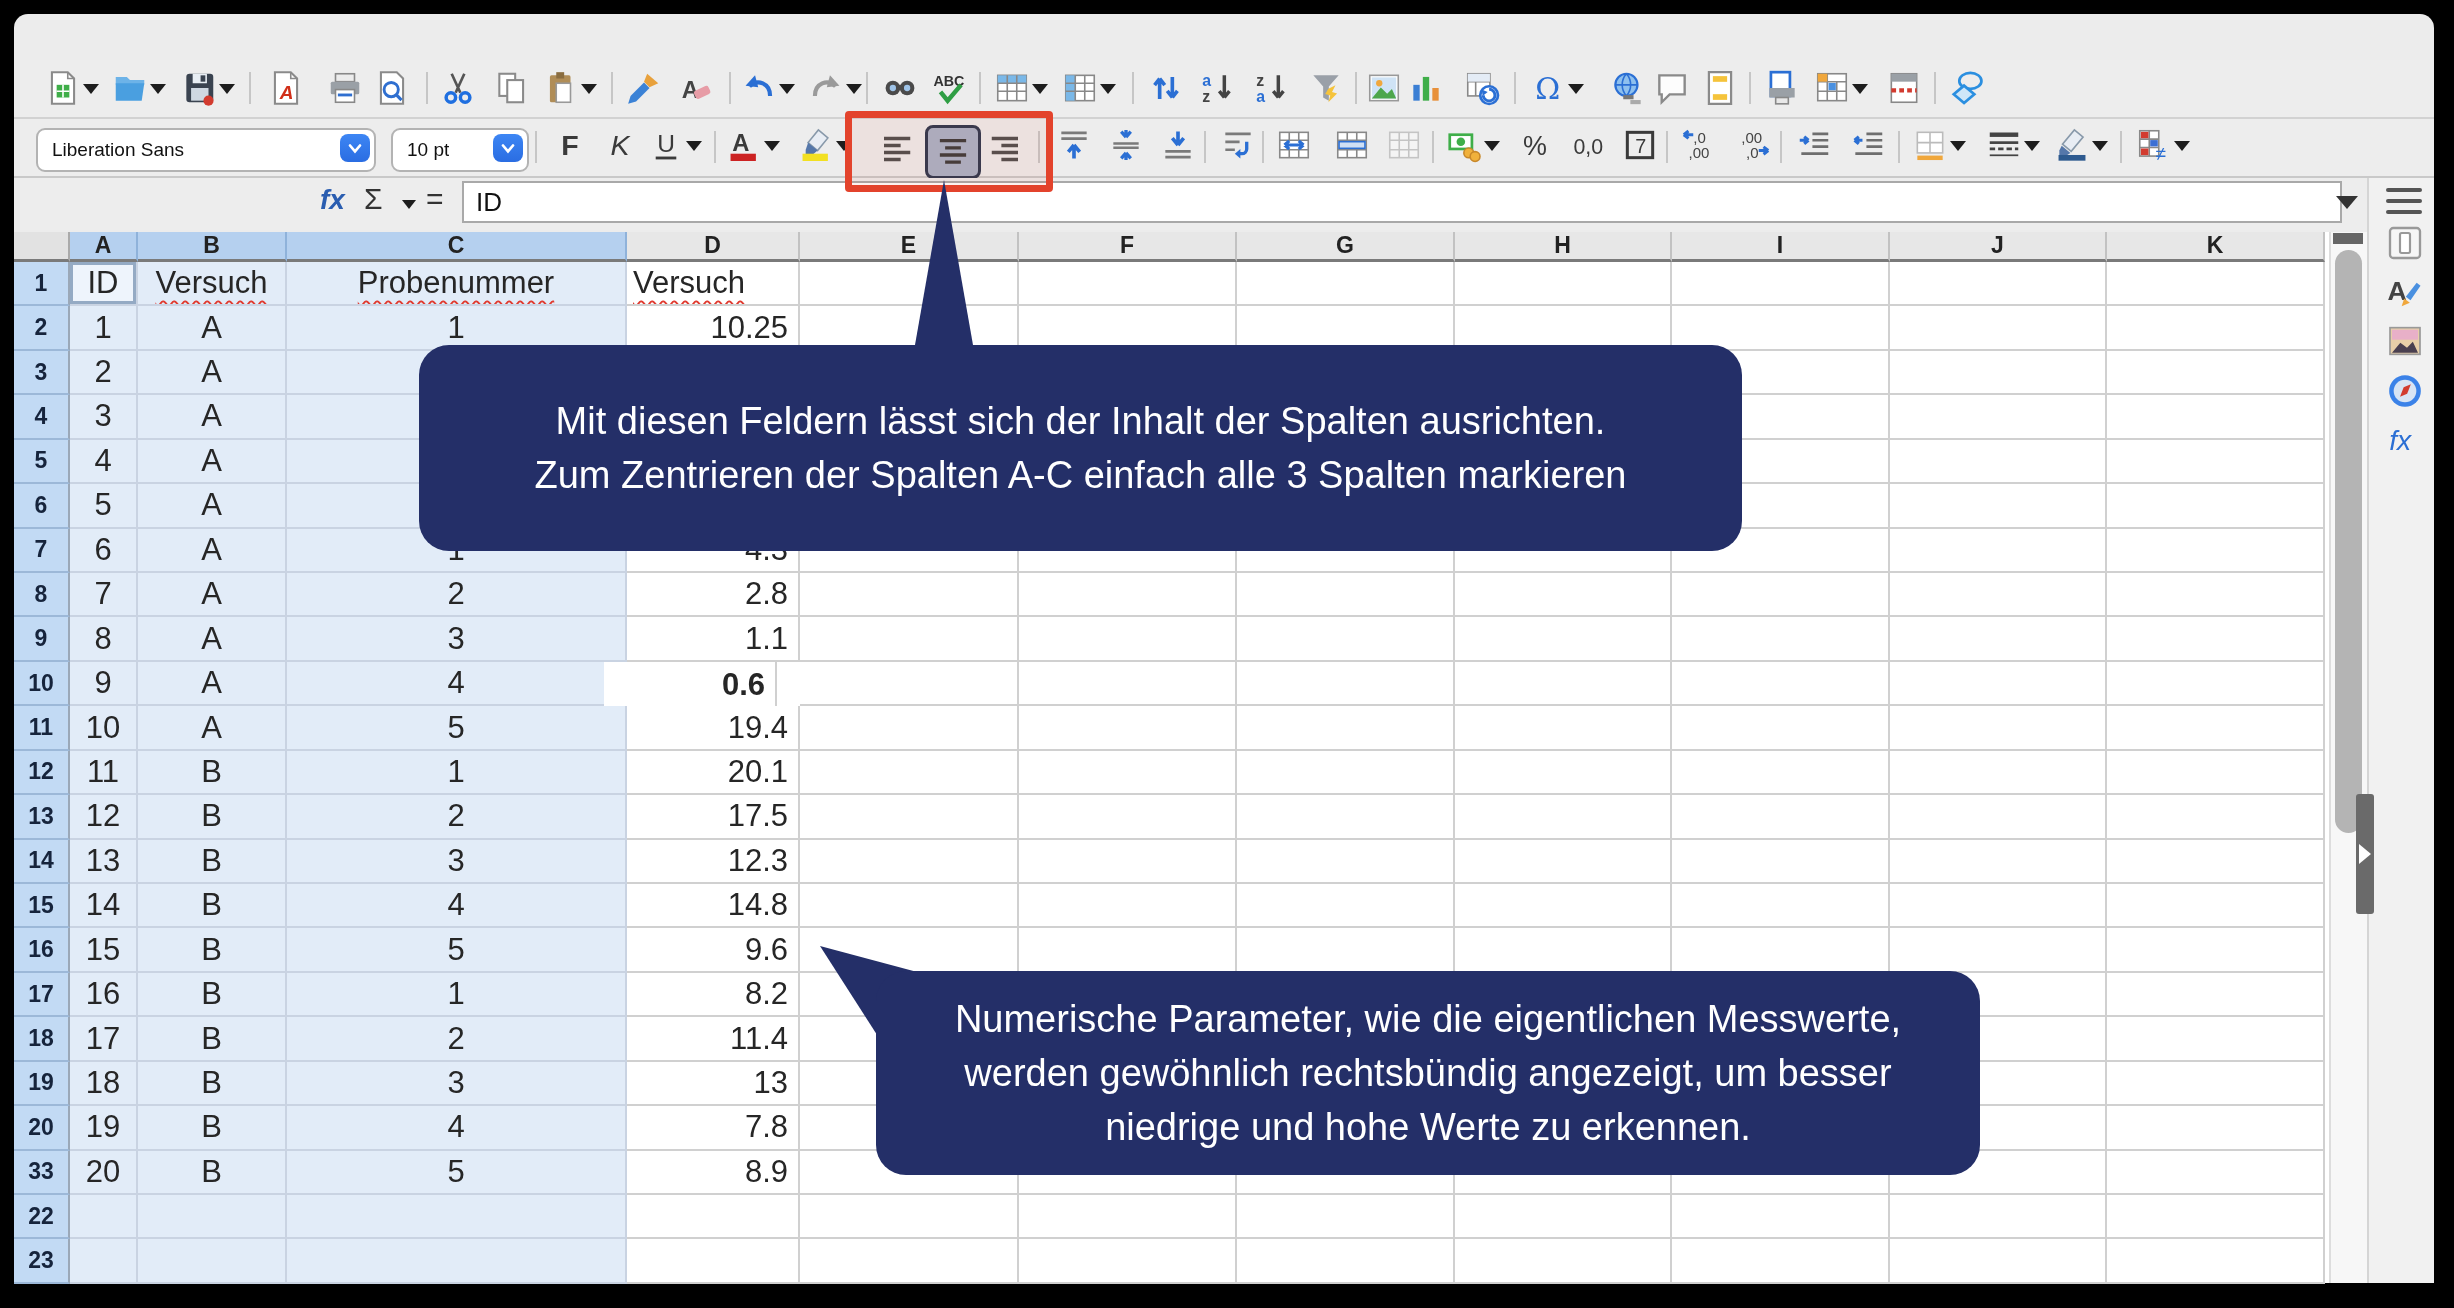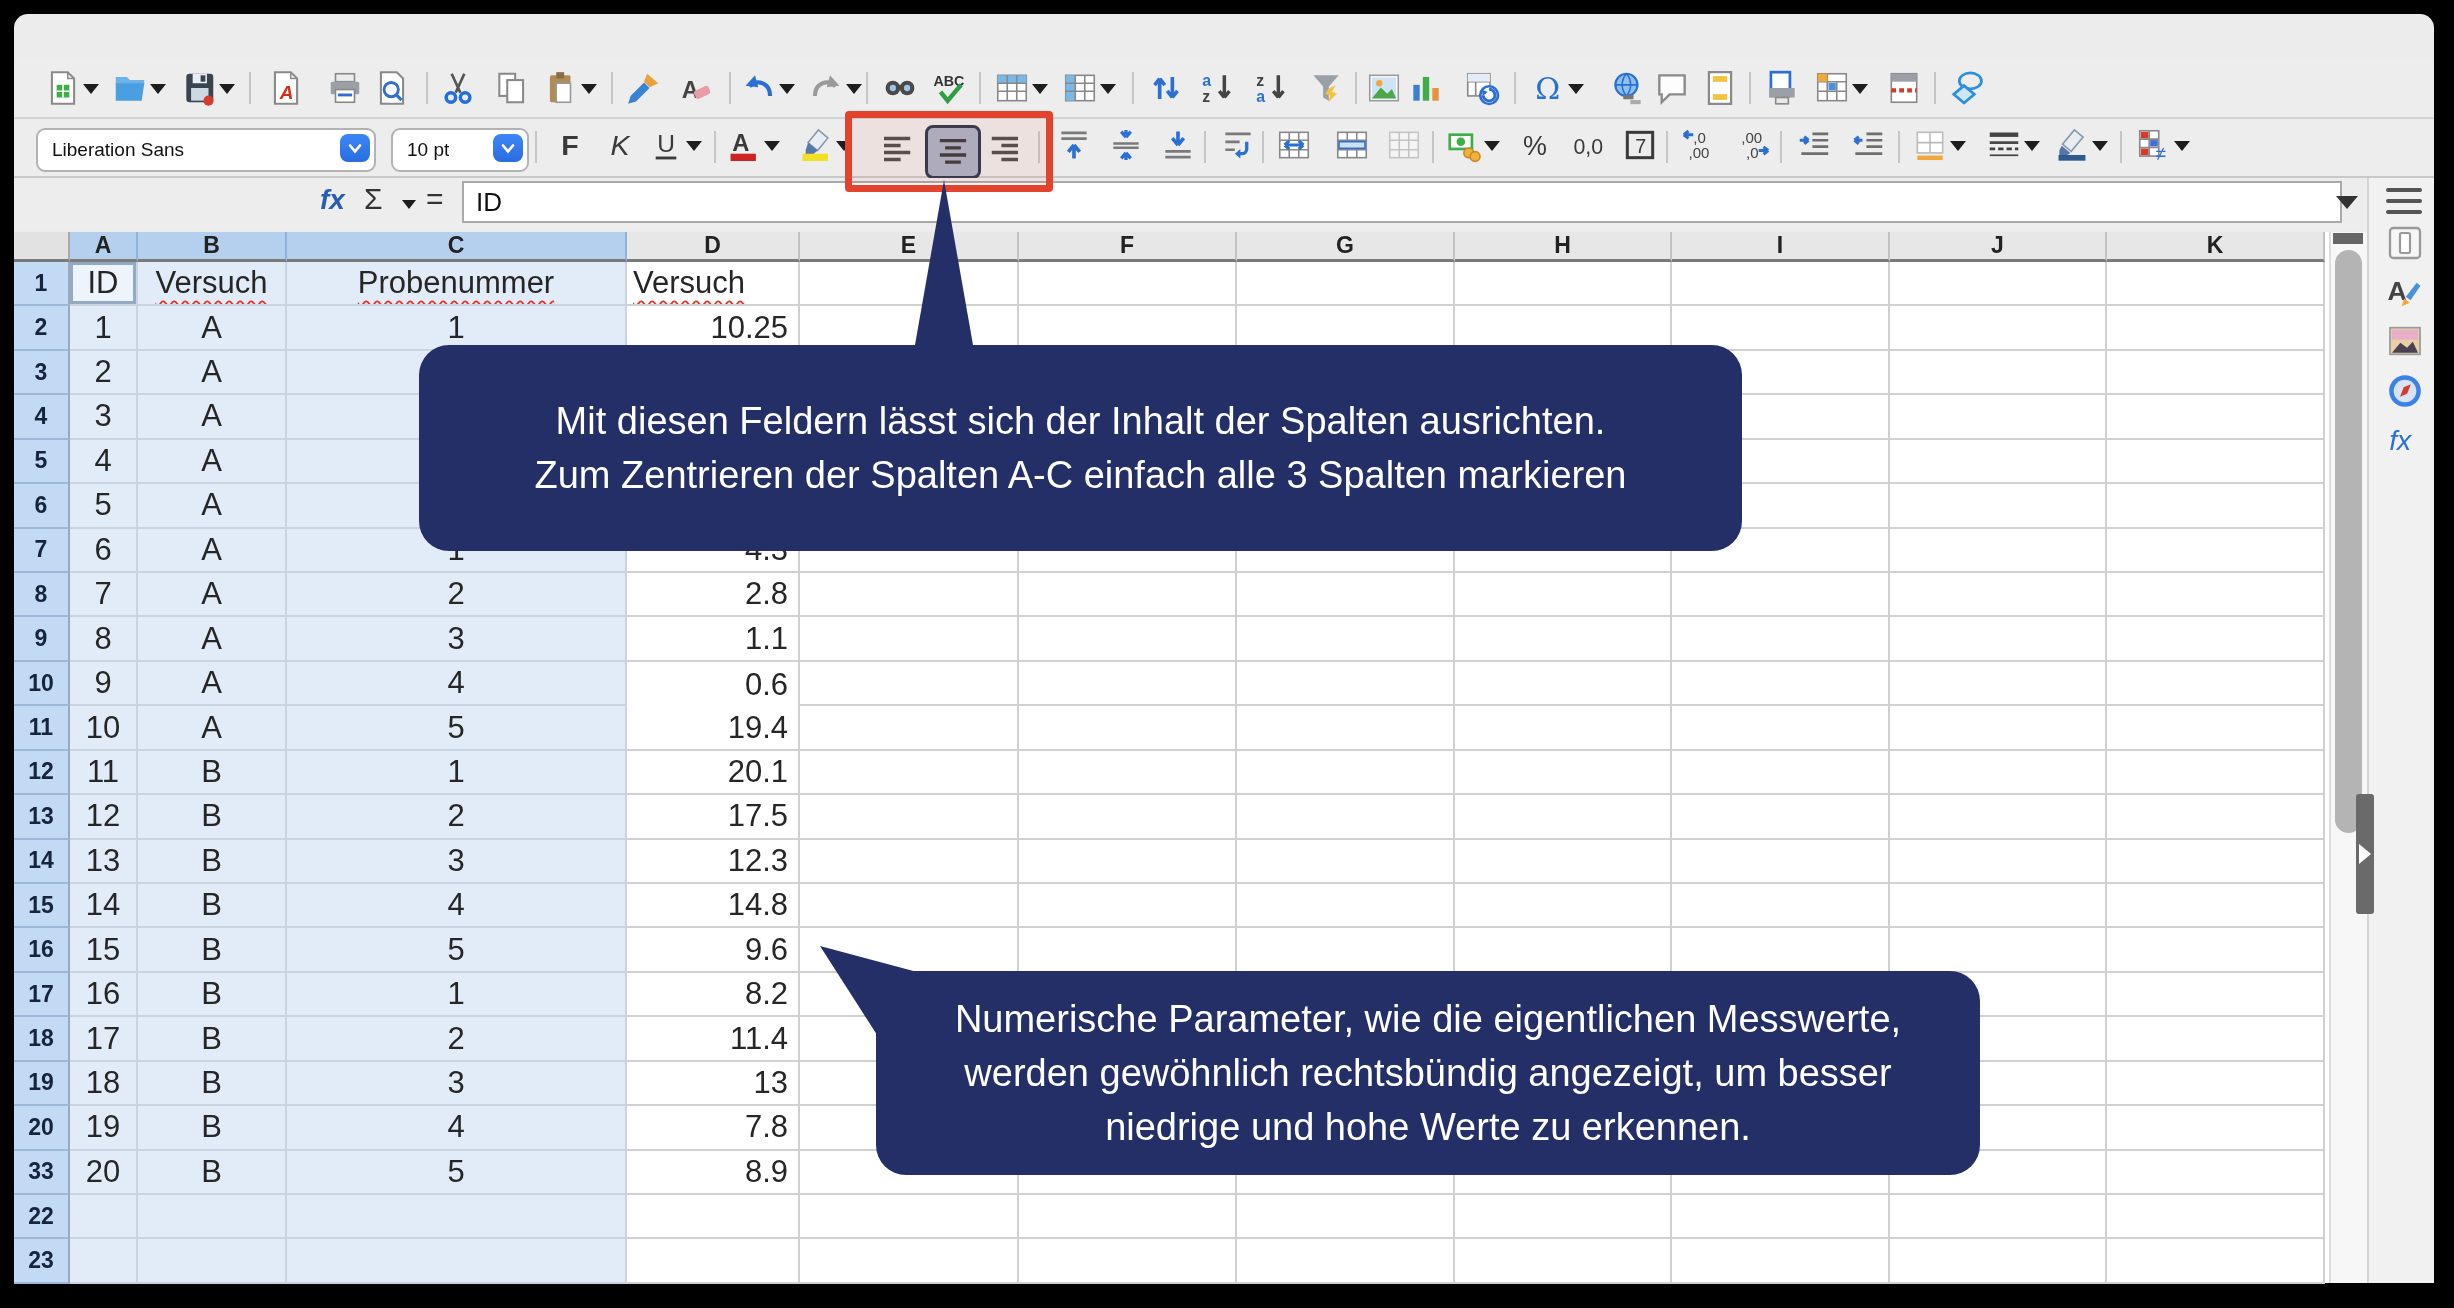--- a/index.html
+++ b/index.html
@@ -749,21 +749,21 @@
       <div class="rowhdr" style="top: 661.87px; height: 44.43px;">10</div>
       <div class="cell tint" style="left: 70px; width: 68px; top: 661.87px; height: 44.43px;">
         <span>9</span>
       </div>
       <div class="cell tint" style="left: 138px; width: 149px; top: 661.87px; height: 44.43px;">
         <span>A</span>
       </div>
       <div class="cell tint" style="left: 287px; width: 340px; top: 661.87px; height: 44.43px;">
         <span>4</span>
       </div>
-      <div class="cell numcol" style="left: 627px; width: 173px; top: 661.87px; height: 48px;">
+      <div class="cell numcol" style="left: 604px; width: 173px; top: 661.87px; height: 48px; font-weight: bold;">
         <span>0.6</span>
       </div>
       <div class="cell" style="left: 800px; width: 219px; top: 661.87px; height: 44.43px;"></div>
       <div class="cell" style="left: 1019px; width: 218px; top: 661.87px; height: 44.43px;"></div>
       <div class="cell" style="left: 1237px; width: 218px; top: 661.87px; height: 44.43px;"></div>
       <div class="cell" style="left: 1455px; width: 217px; top: 661.87px; height: 44.43px;"></div>
       <div class="cell" style="left: 1672px; width: 218px; top: 661.87px; height: 44.43px;"></div>
       <div class="cell" style="left: 1890px; width: 217px; top: 661.87px; height: 44.43px;"></div>
       <div class="cell" style="left: 2107px; width: 218px; top: 661.87px; height: 44.43px;"></div>
       <div class="rowhdr" style="top: 706.3px; height: 44.43px;">11</div>

